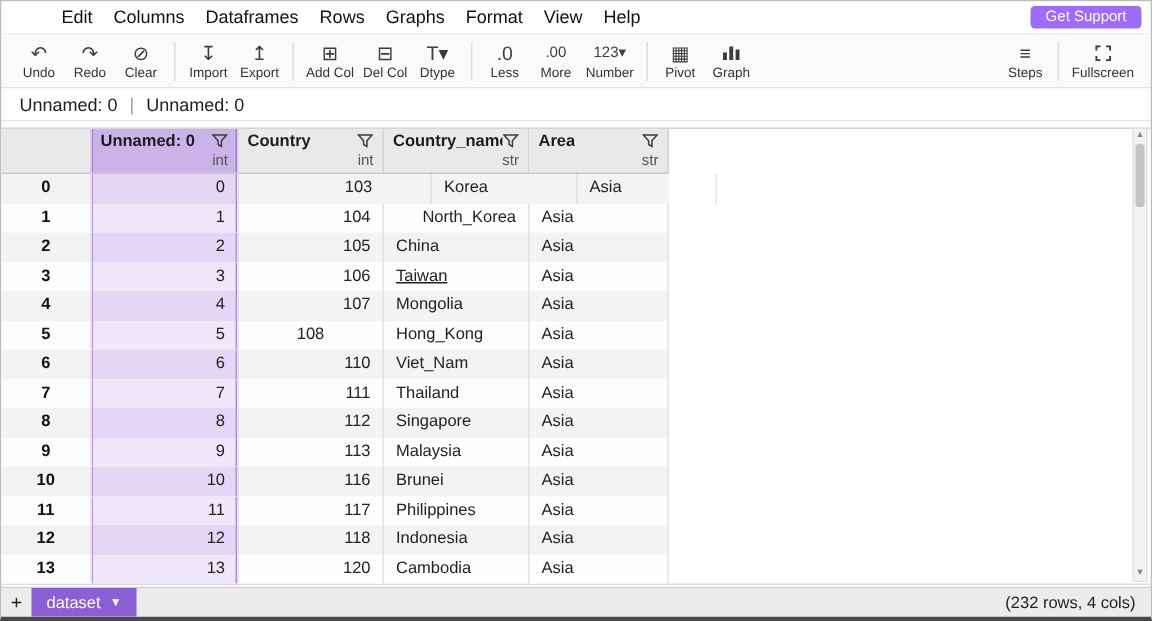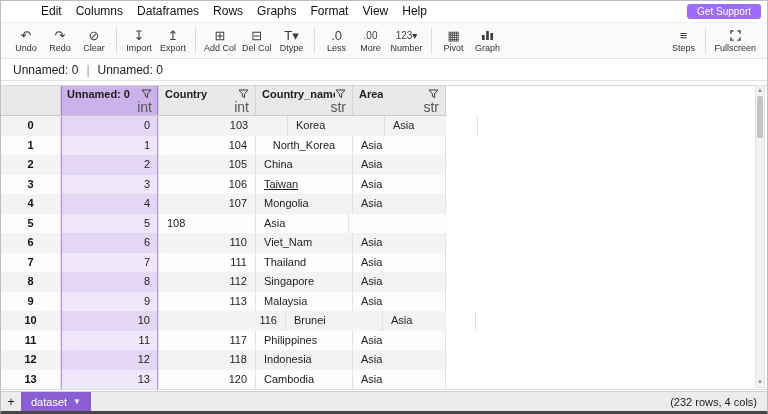--- a/index.html
+++ b/index.html
@@ -36,21 +36,21 @@
 
   
   .grid-area{flex:1;position:relative;padding-top:4px;overflow:hidden;background:#fff;}
   .grid-header{display:flex;border-top:1px solid #d6d6d6;}
   .hcell{height:30px;background:#e9e9e9;border-right:1px solid #d2d2d2;border-bottom:1px solid #c9c9c9;
          padding:2px 6px;display:flex;flex-direction:column;justify-content:space-between;flex:none;}
   .hcorner{width:60px;}
   .hname-row{display:flex;justify-content:space-between;align-items:center;}
   .hname{font-size:11px;font-weight:bold;color:#1c1c1c;white-space:nowrap;overflow:hidden;}
   .filter-icon{display:flex;align-items:center;cursor:pointer;}
-  .hdtype{font-size:14px;color:#555;text-align:right;line-height:11px;}
+  .hdtype{font-size:10px;color:#555;text-align:right;line-height:11px;}
   .hcell.sel{background:var(--sel-header,#cbb2e8);
              box-shadow:inset 1px 0 0 #a07ddd, inset -1px 0 0 #a07ddd;}
   .grid-body{border-bottom:1px solid #dcdcdc;}
   .grid-row{display:flex;height:19.5px;background:#fdfdfd;width:445px;}
   .grid-row:nth-child(odd){background:#f3f3f3;}
   .cell{font-size:11px;line-height:19.5px;padding:0 8px;border-right:1px solid #e2e2e2;color:#222;
         white-space:nowrap;overflow:hidden;flex:none;}
   .cell.idx{width:60px;text-align:center;font-weight:bold;color:#111;padding:0 4px;}
   .cell.sel{background:var(--sel-cell,#efe7fa);
             box-shadow:inset 1px 0 0 #b193e3, inset -1px 0 0 #b193e3;}
@@ -238,21 +238,21 @@
           <div class="cell idx">0</div>
           <div class="cell sel" style="width: 98px; text-align: right;">0</div>
           <div class="cell" style="width: 97px; text-align: center; margin-left: 32px;">103</div>
           <div class="cell" style="width: 97px; text-align: left;">Korea</div>
           <div class="cell" style="width: 93px; text-align: left;">Asia</div>
         </div>
         <div class="grid-row">
           <div class="cell idx">1</div>
           <div class="cell sel" style="width: 98px; text-align: right;">1</div>
           <div class="cell" style="width: 97px; text-align: right;">104</div>
-          <div class="cell" style="width: 97px; text-align: center;">North_Korea</div>
+          <div class="cell" style="width: 97px; text-align: right;">North_Korea</div>
           <div class="cell" style="width: 93px; text-align: left;">Asia</div>
         </div>
         <div class="grid-row">
           <div class="cell idx">2</div>
           <div class="cell sel" style="width: 98px; text-align: right;">2</div>
           <div class="cell" style="width: 97px; text-align: right;">105</div>
           <div class="cell" style="width: 97px; text-align: left;">China</div>
           <div class="cell" style="width: 93px; text-align: left;">Asia</div>
         </div>
         <div class="grid-row">
@@ -265,21 +265,22 @@
         <div class="grid-row">
           <div class="cell idx">4</div>
           <div class="cell sel" style="width: 98px; text-align: right;">4</div>
           <div class="cell" style="width: 97px; text-align: right;">107</div>
           <div class="cell" style="width: 97px; text-align: left;">Mongolia</div>
           <div class="cell" style="width: 93px; text-align: left;">Asia</div>
         </div>
         <div class="grid-row">
           <div class="cell idx">5</div>
           <div class="cell sel" style="width: 98px; text-align: right;">5</div>
-          <div class="cell" style="width: 97px; text-align: left;">108</div>
+          <div class="cell" style="width: 97px; text-align: center;">108</div>
+          <div class="cell" style="width: 97px; text-align: left;">Hong_Kong</div>
           <div class="cell" style="width: 93px; text-align: left;">Asia</div>
         </div>
         <div class="grid-row">
           <div class="cell idx">6</div>
           <div class="cell sel" style="width: 98px; text-align: right;">6</div>
           <div class="cell" style="width: 97px; text-align: right;">110</div>
           <div class="cell" style="width: 97px; text-align: left;">Viet_Nam</div>
           <div class="cell" style="width: 93px; text-align: left;">Asia</div>
         </div>
         <div class="grid-row">
@@ -299,21 +300,21 @@
         <div class="grid-row">
           <div class="cell idx">9</div>
           <div class="cell sel" style="width: 98px; text-align: right;">9</div>
           <div class="cell" style="width: 97px; text-align: right;">113</div>
           <div class="cell" style="width: 97px; text-align: left;">Malaysia</div>
           <div class="cell" style="width: 93px; text-align: left;">Asia</div>
         </div>
         <div class="grid-row">
           <div class="cell idx">10</div>
           <div class="cell sel" style="width: 98px; text-align: right;">10</div>
-          <div class="cell" style="width: 97px; text-align: right; margin-left: 30px;">116</div>
+          <div class="cell" style="width: 97px; text-align: right;">116</div>
           <div class="cell" style="width: 97px; text-align: left;">Brunei</div>
           <div class="cell" style="width: 93px; text-align: left;">Asia</div>
         </div>
         <div class="grid-row">
           <div class="cell idx">11</div>
           <div class="cell sel" style="width: 98px; text-align: right;">11</div>
           <div class="cell" style="width: 97px; text-align: right;">117</div>
           <div class="cell" style="width: 97px; text-align: left;">Philippines</div>
           <div class="cell" style="width: 93px; text-align: left;">Asia</div>
         </div>

